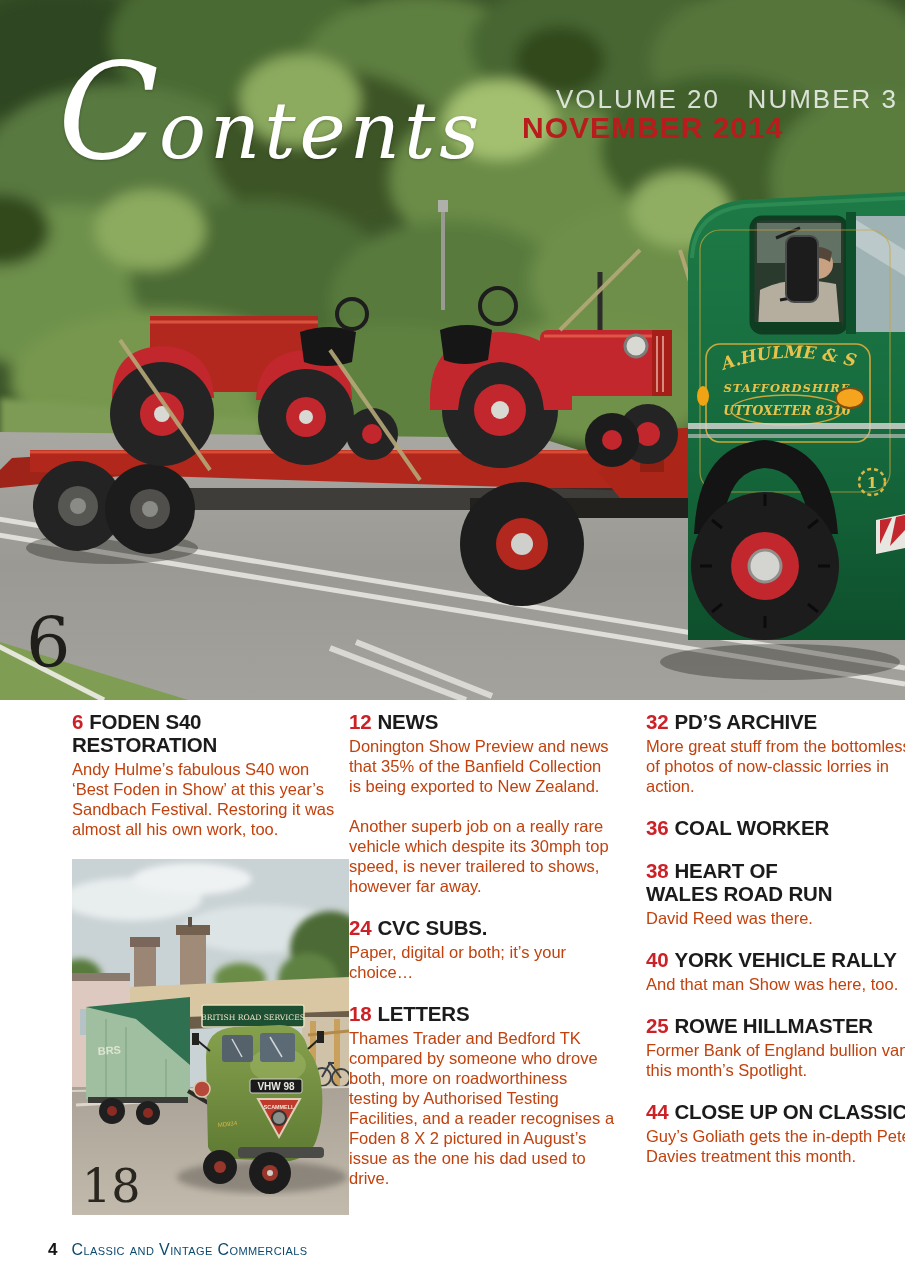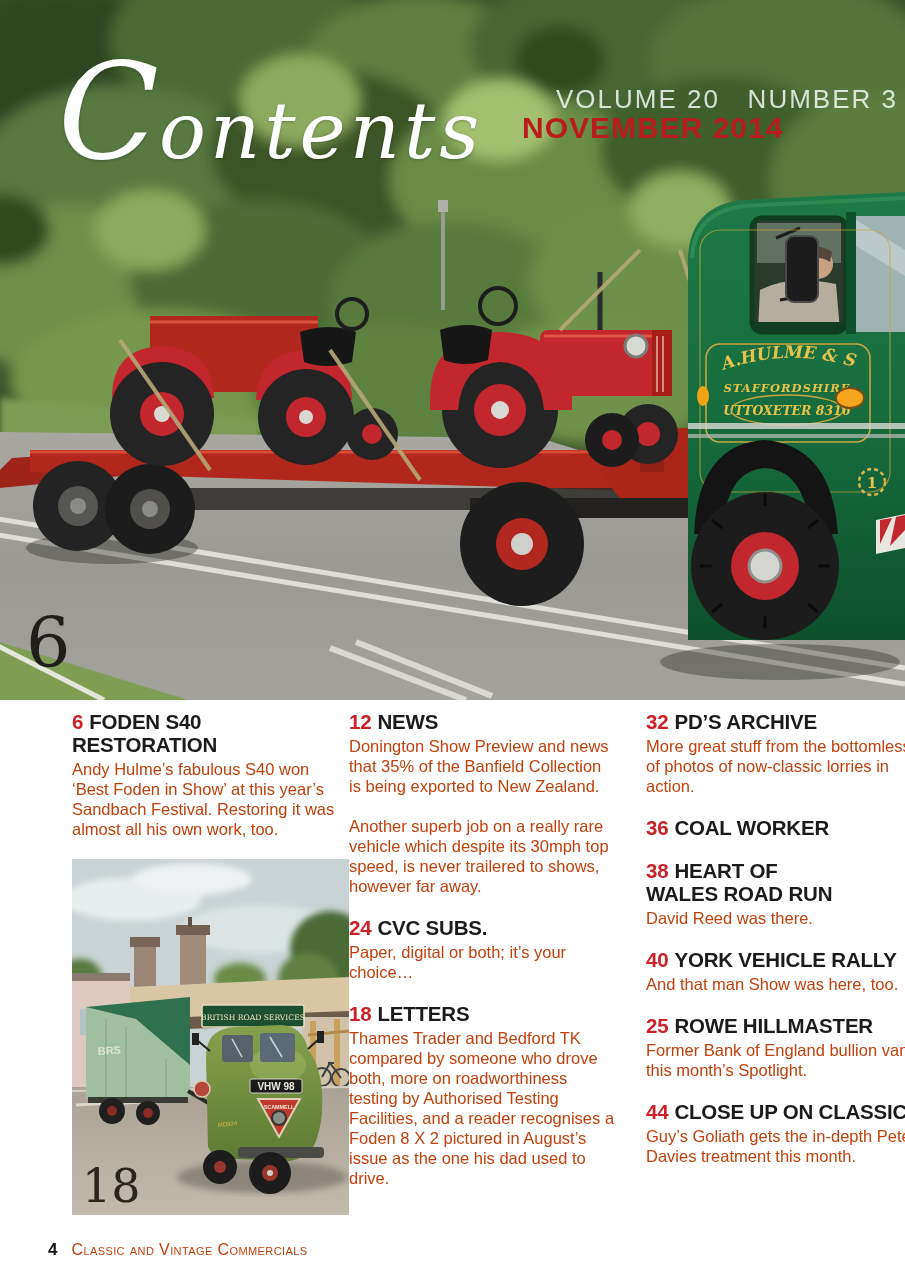--- a/index.html
+++ b/index.html
@@ -28,21 +28,21 @@
       color:#1b1b1b;letter-spacing:-0.2px;}
   .entry-head .num{color:#cd2128;margin-right:6px;}
   .entry-head .title{white-space:pre-line;}
   .entry-body{margin:0;font-size:16.5px;line-height:20px;color:#c2410c;}
   
   .photo-inset{position:absolute;left:28px;top:847px;width:277px;height:356px;overflow:hidden;}
   .num-18{position:absolute;left:10px;bottom:6px;font-size:46px;line-height:1;color:#29261f;}
   
   .footer{position:absolute;left:48px;top:1240px;display:flex;align-items:baseline;}
   .footer .pg{font-weight:bold;font-size:17px;color:#141414;margin-right:14px;}
-  .footer .mag{font-variant:small-caps;font-size:16px;letter-spacing:.4px;color:#c2410c;}
+  .footer .mag{font-variant:small-caps;font-size:16px;letter-spacing:.4px;color:#0c4a6e;}
   
   .gold-sign{font-family:"DejaVu Serif",serif;font-style:italic;font-weight:bold;fill:#e8c24a;}
   .board-text{font-family:"DejaVu Serif",serif;fill:#efe6c8;}
 </style>
 </head>
 <body>
 
 <div class="page">
 
   <div class="photo-main">

